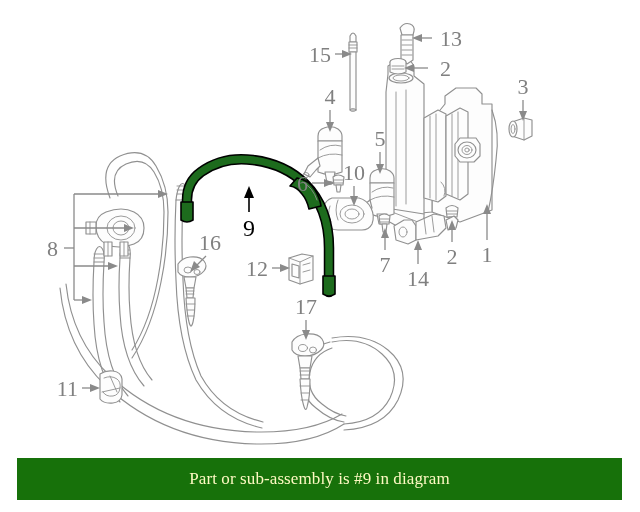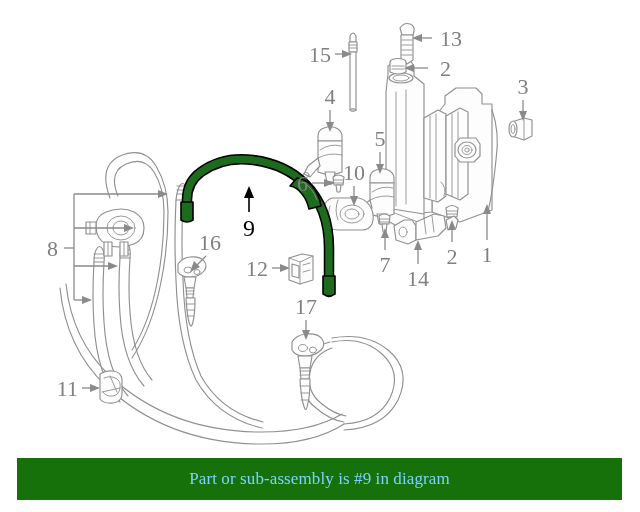--- a/index.html
+++ b/index.html
@@ -5,21 +5,21 @@
   html,body{margin:0;padding:0;background:#ffffff;}
   body{width:640px;height:512px;overflow:hidden;
        font-family:"Liberation Serif", serif;}
   #root{position:relative;width:640px;height:512px;background:#ffffff;}
   #diagram{position:absolute;left:0;top:0;width:640px;height:512px;}
   .callout-txt{font-family:"Liberation Serif", serif;fill:#808080;}
   .callout-txt-hl{font-family:"Liberation Serif", serif;fill:#000000;}
   #banner{position:absolute;left:17px;top:458px;width:605px;height:42px;
           background:#17710a;display:flex;flex-direction:column;
           align-items:center;justify-content:center;line-height:1.08;}
-  #banner div{color:#7dd3fc;font-family:"Liberation Serif", serif;
+  #banner div{color:#fef9c3;font-family:"Liberation Serif", serif;
               font-size:17px;white-space:nowrap;letter-spacing:0.1px;}
 </style>
 </head>
 <body>
 
 <div id="root">
 
   <svg id="diagram" viewBox="0 0 640 512">
     <defs>
       <style>

